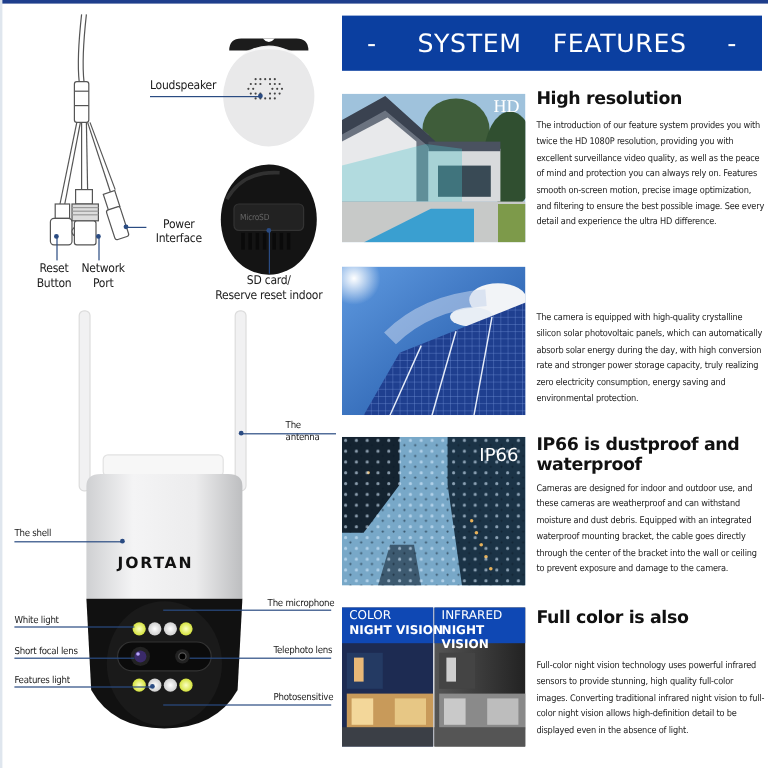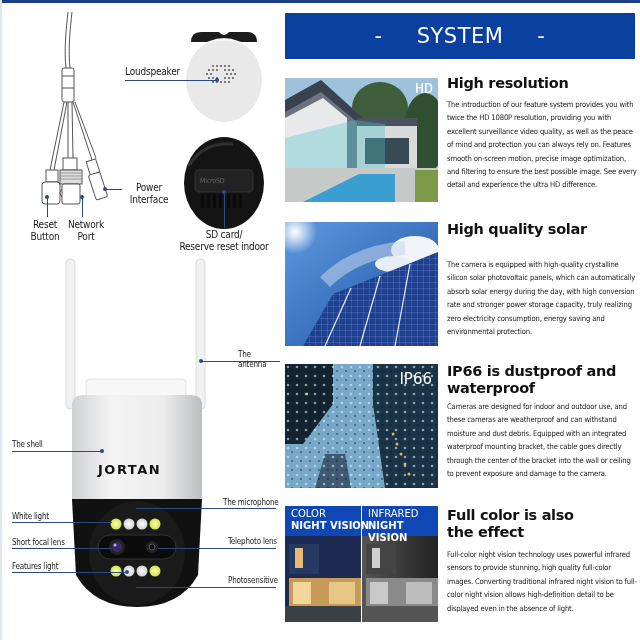--- a/index.html
+++ b/index.html
@@ -220,40 +220,41 @@
   <div class="lead" style="left:12px;top:572px;width:115px"></div>
   <div class="dot" style="left:125px;top:570px"></div>
 
   <div class="lbl sm" style="left:228px;top:576px">Photosensitive</div>
   <div class="lead" style="left:136px;top:587px;width:140px"></div>
 </div>
 
 <div class="banner">
   <span class="dash">-</span>
   <span>SYSTEM</span>
+  <span class="w2">FEATURES</span>
   <span class="dash">-</span>
 </div>
 
 <div class="feat-img" style="top:78px;height:124px">
   <svg width="153" height="124" viewBox="0 0 153 124">
     <rect width="153" height="124" fill="#9fc2dc"></rect>
     <ellipse cx="95" cy="30" rx="28" ry="26" fill="#3f5d3a"></ellipse>
     <ellipse cx="140" cy="55" rx="22" ry="40" fill="#304f30"></ellipse>
     <path d="M0 26 L38 8 L72 34 L72 90 L0 90 Z" fill="#6b7380"></path>
     <path d="M0 40 L38 20 L62 40 L62 90 L0 90 Z" fill="#e8e9eb"></path>
     <path d="M0 22 L36 2 L78 40 L72 44 L36 14 L0 34 Z" fill="#3a4250"></path>
     <rect x="72" y="46" width="60" height="44" fill="#d8dadc"></rect>
     <rect x="72" y="40" width="60" height="8" fill="#4a5260"></rect>
     <rect x="80" y="60" width="44" height="26" fill="#394a55"></rect>
     <path d="M0 60 L70 42 L100 46 L100 96 L0 96 Z" fill="#4cc3c9" opacity="0.35"></path>
     <rect x="0" y="90" width="153" height="34" fill="#c7c9c8"></rect>
     <path d="M18 124 L74 96 L110 96 L110 124 Z" fill="#3a9fd0"></path>
     <rect x="130" y="92" width="23" height="32" fill="#7d9a4a"></rect>
   </svg>
-  <div style="position:absolute;right:5px;top:3px;color:#fff;font-size:15px;font-family:Liberation Mono, monospace">HD</div>
+  <div style="position:absolute;right:5px;top:3px;color:#fff;font-size:15px;font-family:Liberation Serif, serif">HD</div>
 </div>
 <div class="feat-title" style="top:75px">
   <div>High resolution</div>
 </div>
 <div class="feat-body" style="top:98px">The introduction of our feature system provides you with twice the HD 1080P resolution, providing you with excellent surveillance video quality, as well as the peace of mind and protection you can always rely on. Features smooth on-screen motion, precise image optimization, and filtering to ensure the best possible image. See every detail and experience the ultra HD difference.</div>
 
 <div class="feat-img" style="top:222px;height:124px">
   <svg width="153" height="124" viewBox="0 0 153 124">
     <defs>
       <linearGradient id="sky" x1="0" y1="0" x2="1" y2="1">
@@ -276,21 +277,20 @@
     <path d="M40 60 Q70 30 120 26" stroke="#c6d6ec" stroke-width="14" fill="none" opacity="0.55"></path>
     <path d="M18 124 L48 72 L153 30 L153 124 Z" fill="url(#cells)"></path>
     <g stroke="#e7eefa" stroke-width="1.2">
         <line x1="66" y1="66" x2="40" y2="124"></line>
         <line x1="95" y1="54" x2="75" y2="124"></line>
         <line x1="125" y1="42" x2="110" y2="124"></line>
       </g>
   </svg>
 </div>
 <div class="feat-title" style="top:221px">
-  <div>High quality solar</div>
 </div>
 <div class="feat-body" style="top:258px">The camera is equipped with high-quality crystalline silicon solar photovoltaic panels, which can automatically absorb solar energy during the day, with high conversion rate and stronger power storage capacity, truly realizing zero electricity consumption, energy saving and environmental protection.</div>
 
 <div class="feat-img" style="top:364px;height:128px">
   <svg width="153" height="124" viewBox="0 0 153 124">
     <defs>
       <pattern id="drops" width="9" height="9" patternUnits="userSpaceOnUse">
           <circle cx="3" cy="3" r="1.3" fill="#d8ecff" opacity="0.6"></circle>
           <circle cx="7" cy="7" r="0.9" fill="#0b1a28" opacity="0.6"></circle>
         </pattern>
@@ -346,15 +346,14 @@
     <div style="font-size:10px">COLOR</div>
     <div style="font-size:10px;font-weight:bold">NIGHT VISION</div>
   </div>
   <div style="position:absolute;left:83px;top:2px;color:#fff;font-family:'DejaVu Sans',sans-serif;line-height:12px">
     <div style="font-size:10px">INFRARED</div>
     <div style="font-size:10px;font-weight:bold">NIGHT VISION</div>
   </div>
 </div>
 <div class="feat-title" style="top:507px">
   <div>Full color is also</div>
-  <div>the effect</div>
 </div>
 <div class="feat-body" style="top:548px">Full-color night vision technology uses powerful infrared sensors to provide stunning, high quality full-color images. Converting traditional infrared night vision to full-color night vision allows high-definition detail to be displayed even in the absence of light.</div>
 
 </body></html>

